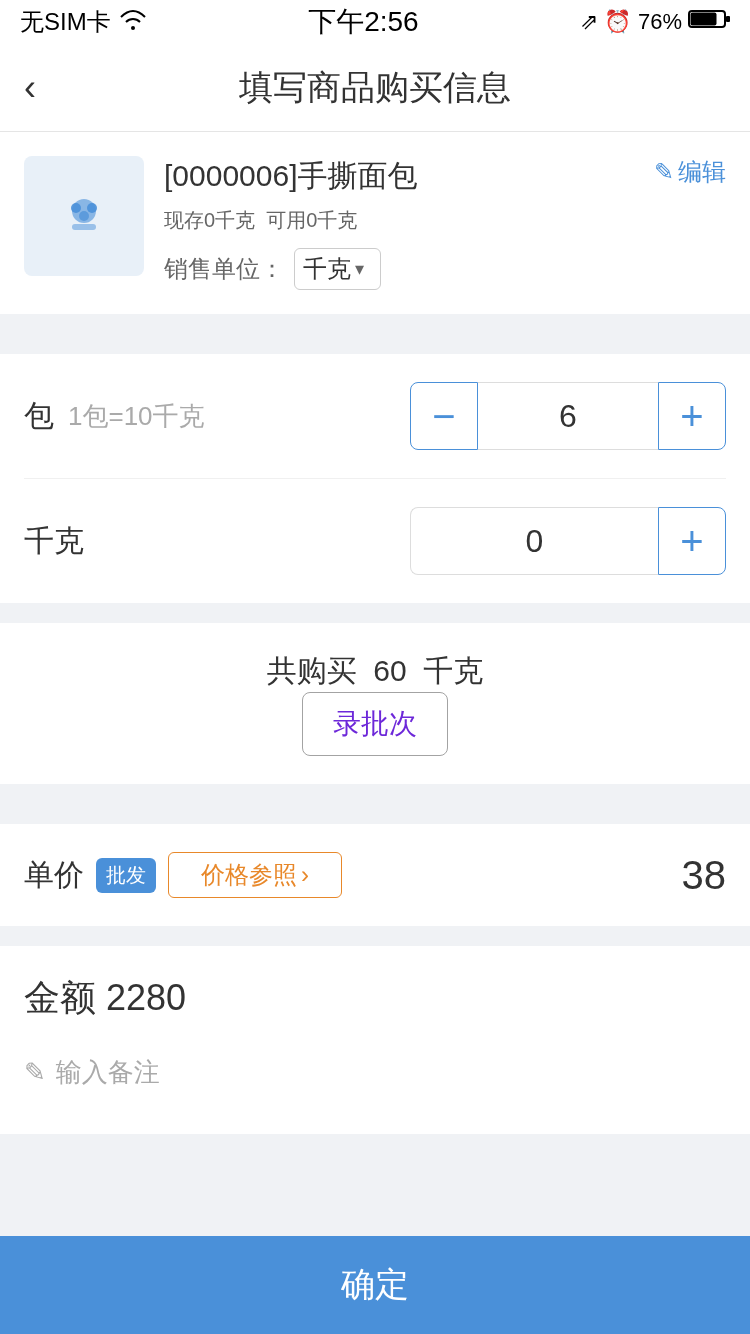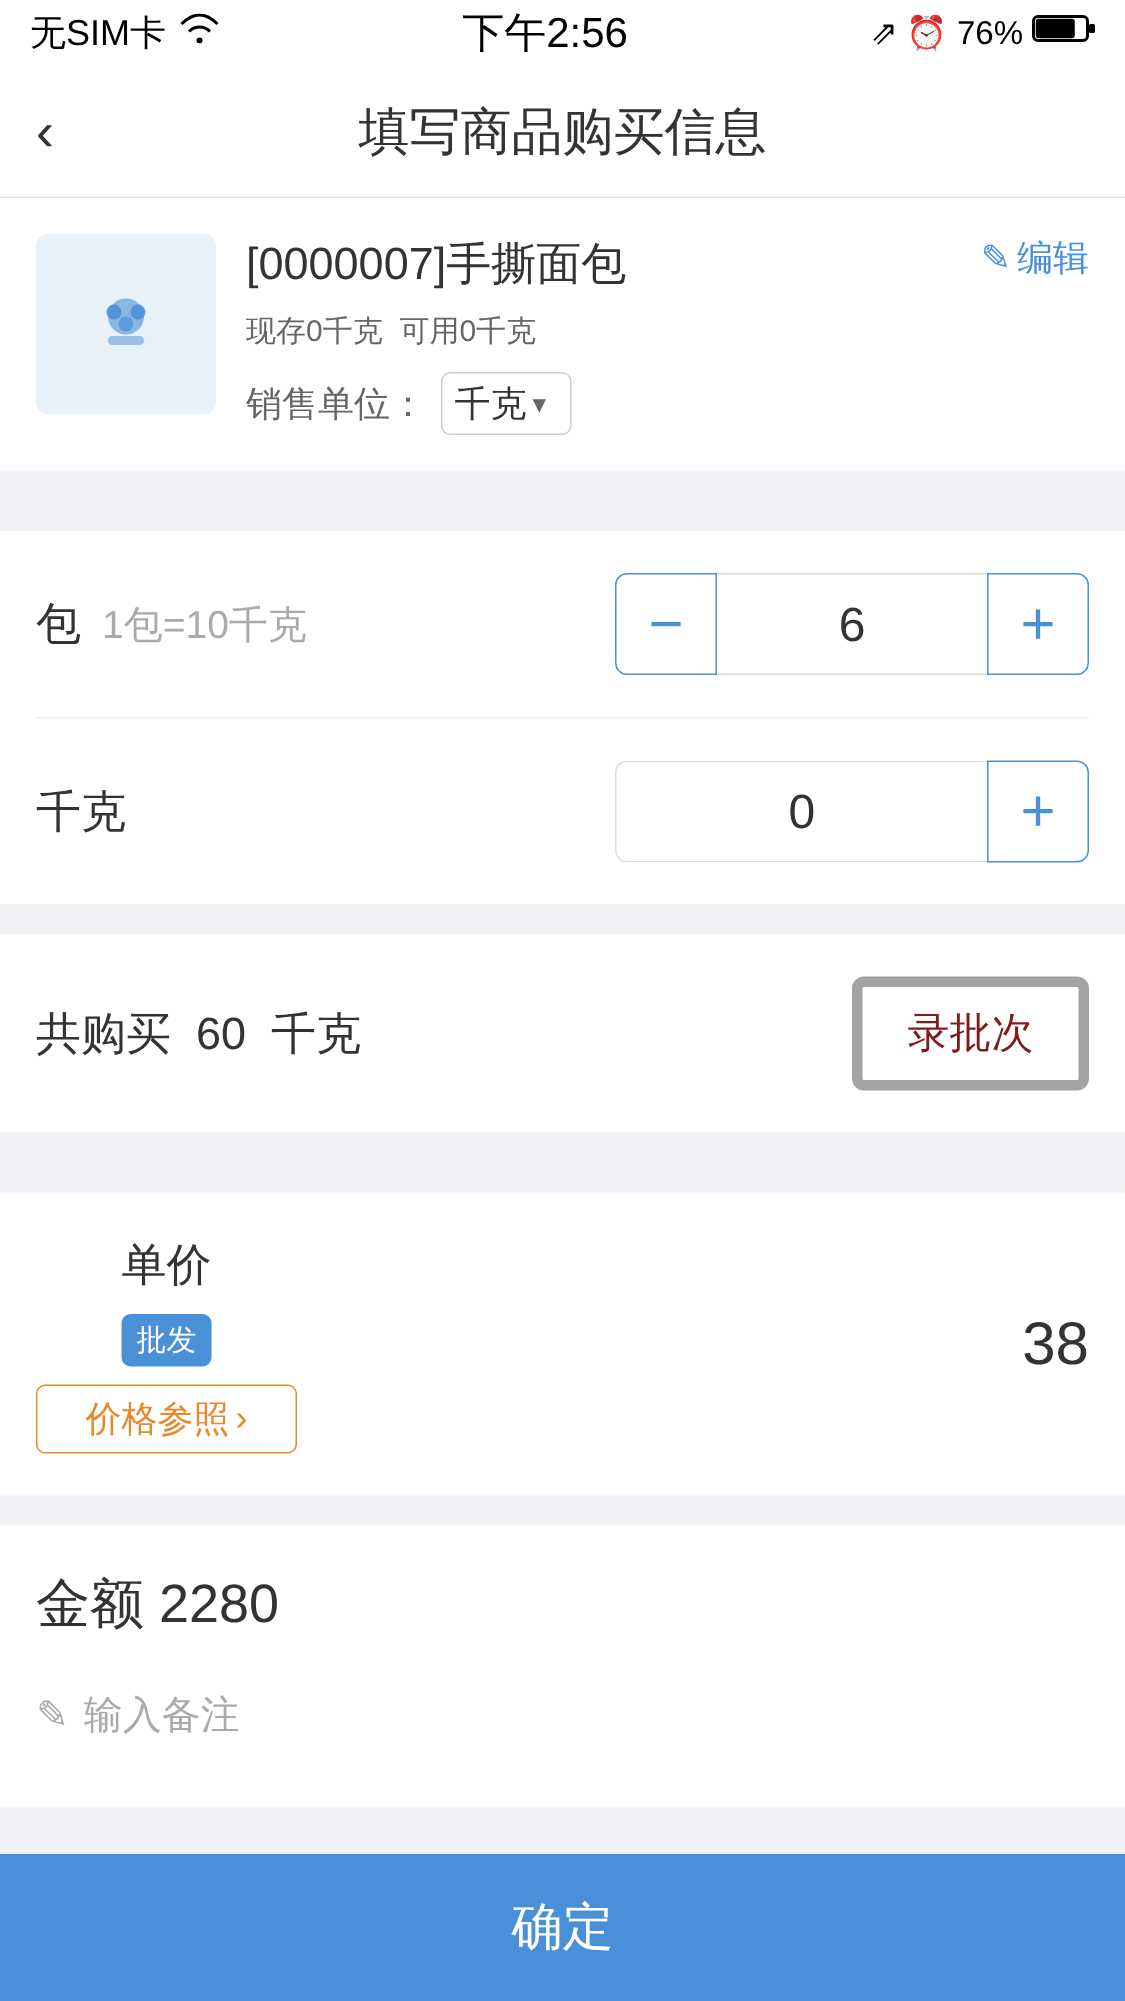--- a/index.html
+++ b/index.html
@@ -193,49 +193,49 @@
     }
 
     
     .total-row {
       background: #fff;
       padding: 28px 24px;
       display: flex;
       align-items: center;
       justify-content: space-between;
       margin-bottom: 0;
+      flex-direction: column;
     }
     .total-text {
       font-size: 30px;
       color: #333;
     }
     .batch-btn {
-      border: 7px solid #a3a3a3;
-      color: #7f1d1d;
+      border: 1px solid #a3a3a3;
+      color: #6d28d9;
       background: #fff;
       border-radius: 8px;
       padding: 12px 30px;
       font-size: 28px;
       cursor: pointer;
     }
 
     
     .price-section {
       background: #fff;
       padding: 28px 24px;
       margin-top: 20px;
       display: flex;
       align-items: center;
       justify-content: space-between;
     }
     .price-left {
       display: flex;
       align-items: center;
       gap: 12px;
-      flex-direction: column;
     }
     .price-label { font-size: 30px; color: #333; }
     .price-tag {
       background: #4a90d9;
       color: #fff;
       font-size: 20px;
       border-radius: 6px;
       padding: 4px 10px;
     }
     .price-ref-btn {
@@ -337,21 +337,21 @@
       <svg viewBox="0 0 60 60" fill="none" xmlns="http://www.w3.org/2000/svg">
         <circle cx="30" cy="25" r="12" fill="#4a90d9" opacity="0.6"></circle>
         <circle cx="22" cy="22" r="5" fill="#4a90d9" opacity="0.9"></circle>
         <circle cx="38" cy="22" r="5" fill="#4a90d9" opacity="0.9"></circle>
         <circle cx="30" cy="30" r="5" fill="#4a90d9" opacity="0.7"></circle>
         <rect x="18" y="38" width="24" height="6" rx="3" fill="#4a90d9" opacity="0.5"></rect>
       </svg>
     </div>
     <div class="product-info">
       <div class="product-top-row">
-        <div class="product-name">[0000007]手撕面包</div>
+        <div class="product-name">[0000006]手撕面包</div>
         <div class="edit-btn">
           <span>✎</span>
           <span>编辑</span>
         </div>
       </div>
       <div class="product-stock">
         <span>现存0千克</span>&nbsp;&nbsp;<span>可用0千克</span>
       </div>
       <div class="product-unit">
         <span>销售单位：</span>

